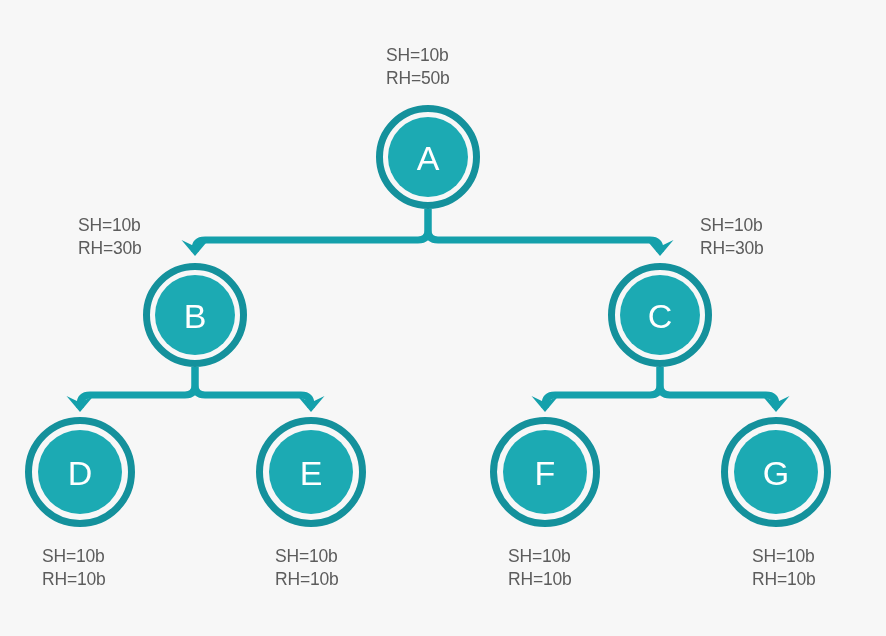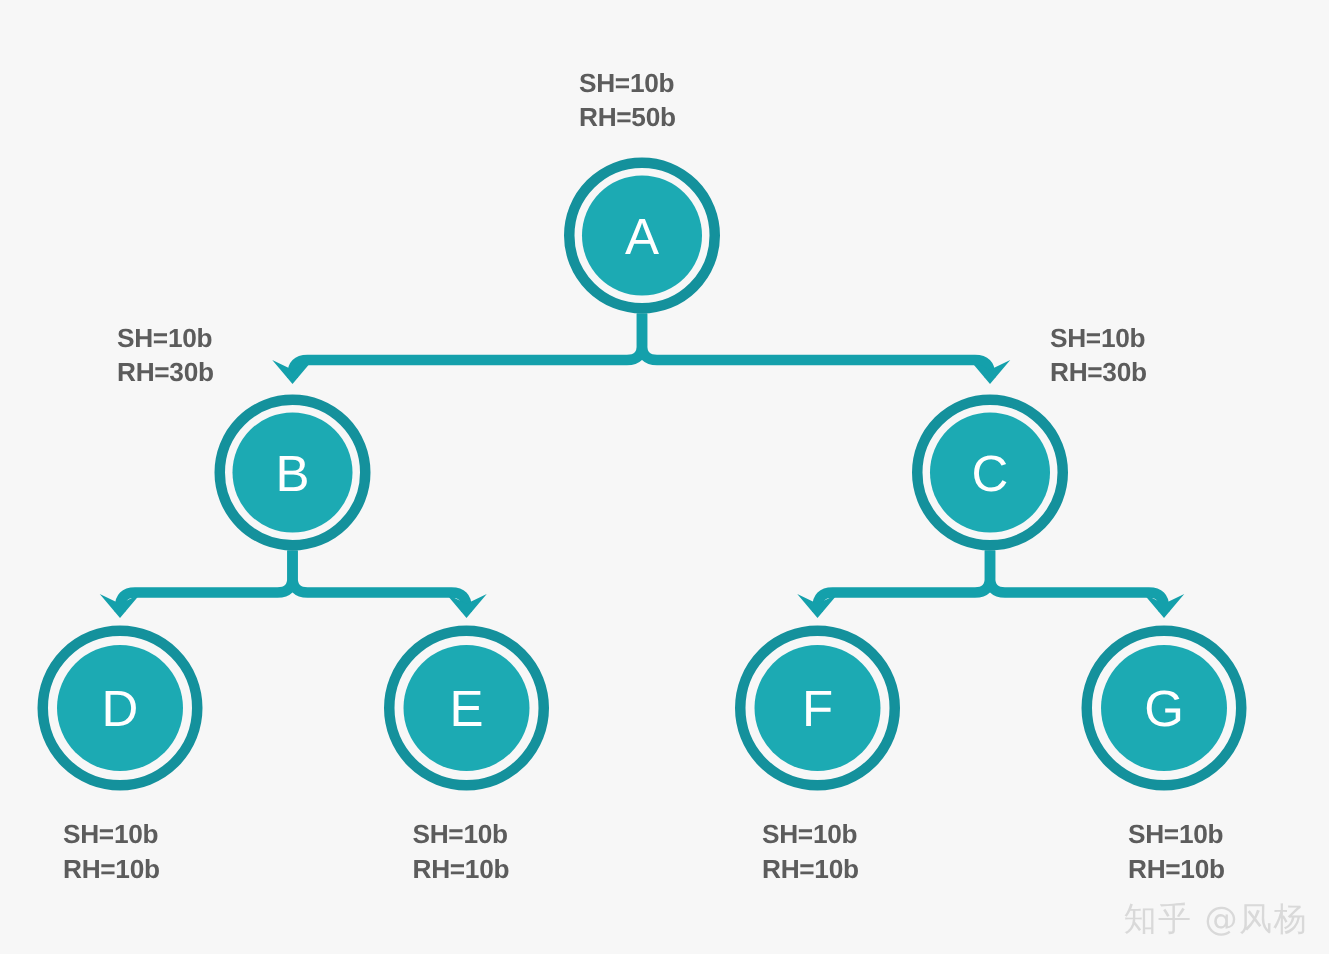--- a/index.html
+++ b/index.html
@@ -32,21 +32,21 @@
     font-weight: 400;
     fill: #ffffff;
     text-anchor: middle;
     dominant-baseline: central;
     letter-spacing: 0px;
   }
   .edge-label {
     position: absolute;
     font-family: "Liberation Sans", sans-serif;
     font-size: 17.5px;
-    font-weight: bold;
+    font-weight: normal;
     color: #5c5c5c;
     line-height: 23px;
     white-space: nowrap;
     letter-spacing: -0.2px;
   }
   .edge-label .l2 { display: block; }
   .watermark {
     position: absolute;
     right: 14px;
     bottom: 8px;
@@ -162,15 +162,14 @@
   <div class="edge-label" style="left:508px; top:545px;">
     <span class="l1">SH=10b</span>
     <span class="l2">RH=10b</span>
   </div>
 
   <div class="edge-label" style="left:752px; top:545px;">
     <span class="l1">SH=10b</span>
     <span class="l2">RH=10b</span>
   </div>
 
-  <div class="watermark">知乎 @风杨</div>
 
 </div>
 
 </body></html>

